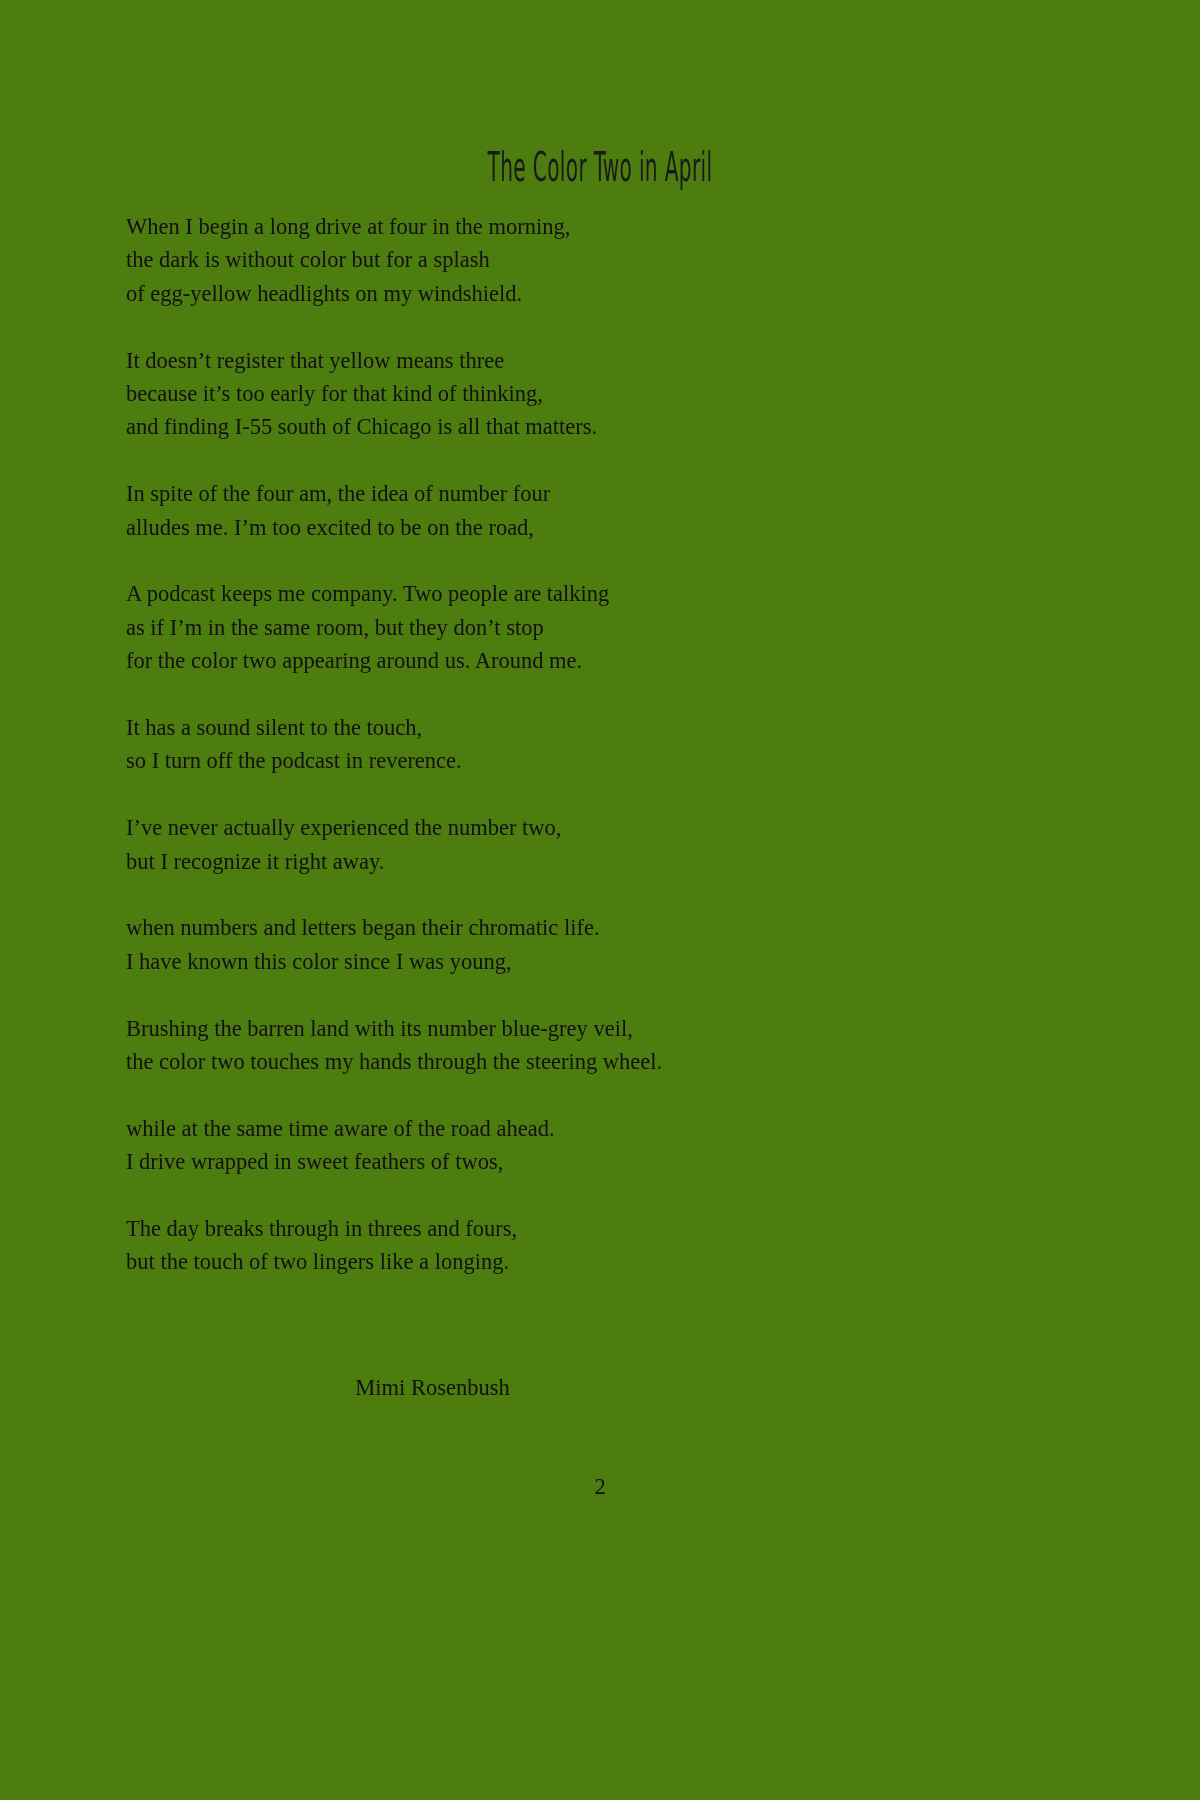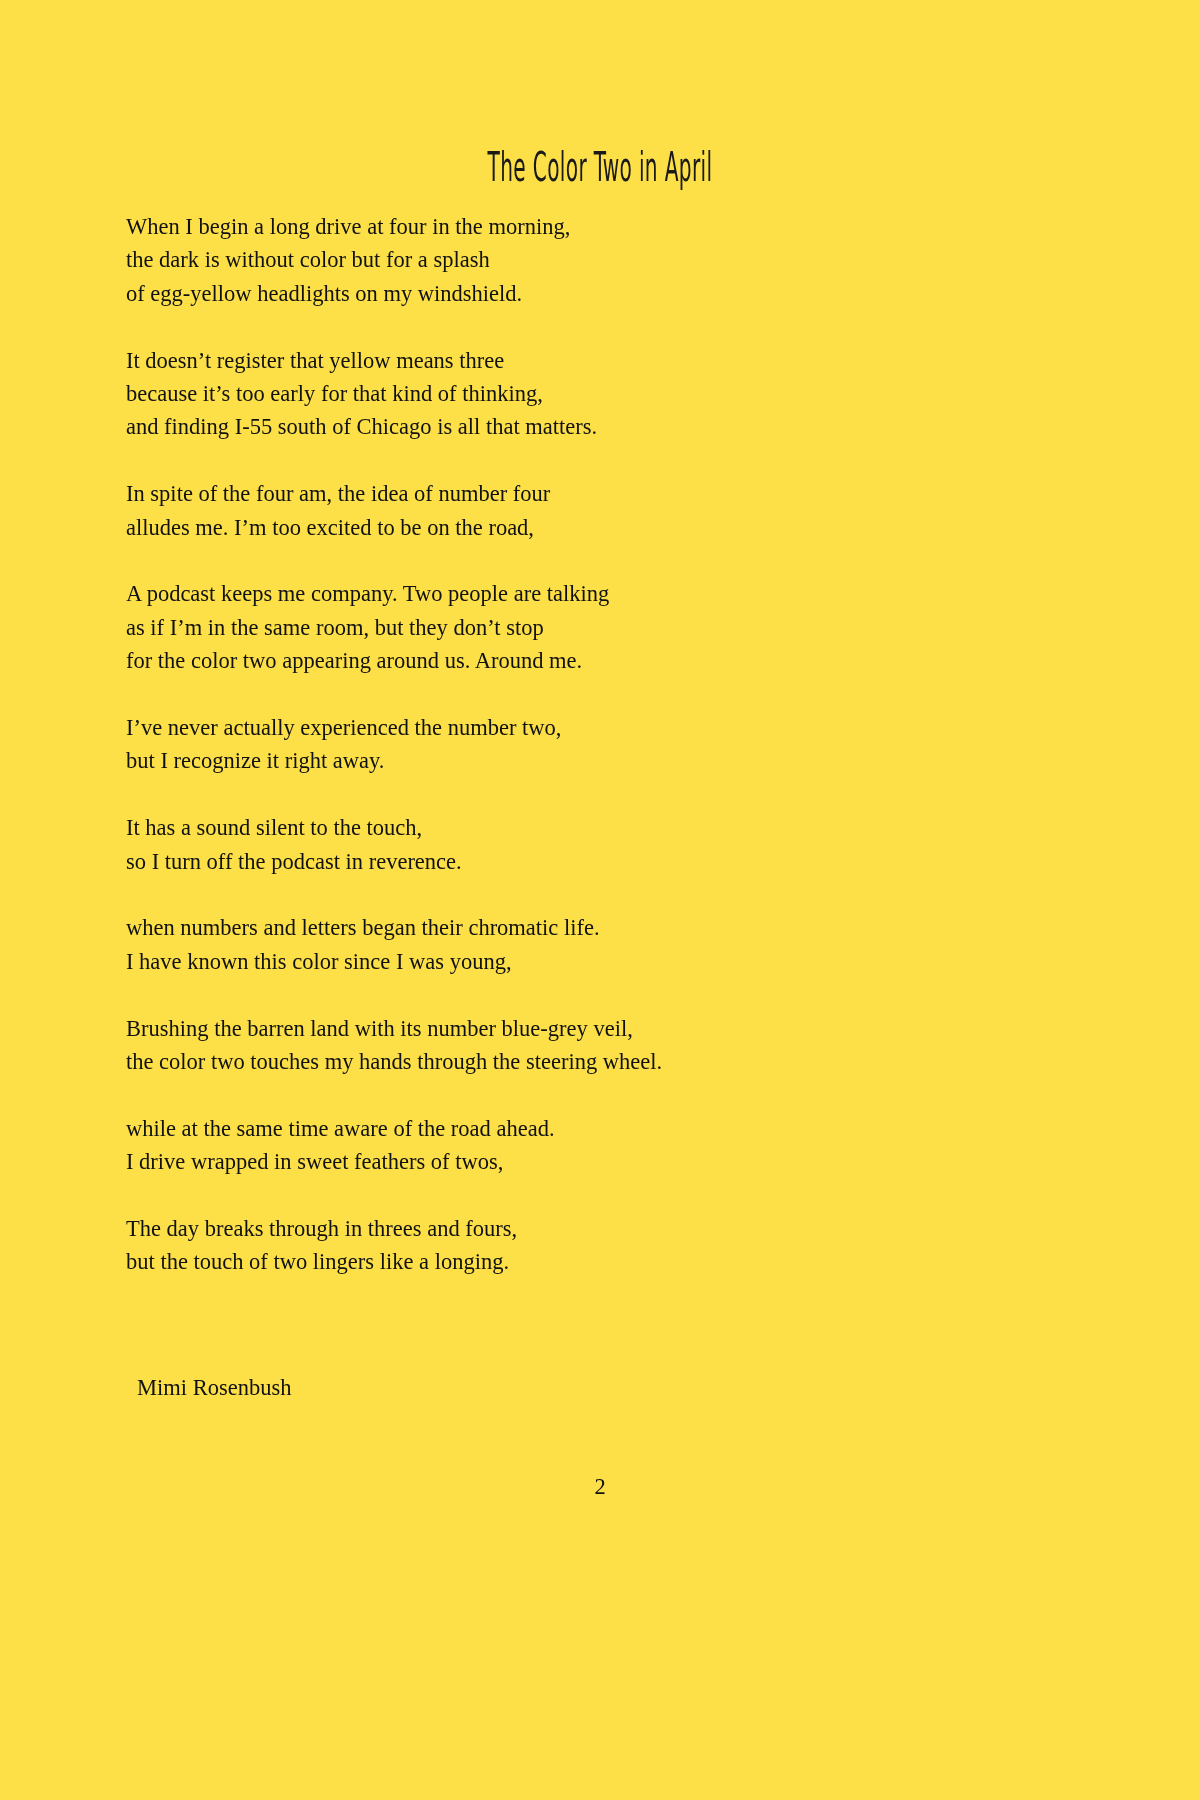--- a/index.html
+++ b/index.html
@@ -14,21 +14,21 @@
     position: relative;
     overflow: hidden;
     font-family: "Liberation Serif", "DejaVu Serif", serif;
     color: #000000;
     -webkit-font-smoothing: antialiased;
   }
 
   .page {
     position: absolute;
     inset: 0;
-    background: #fde047;
+    background: #4d7c0f;
   }
 
   
   .poem-title {
     position: absolute;
     top: 118px;
     left: 0;
     width: 1200px;
     text-align: center;
     font-family: "DejaVu Sans Condensed", "Liberation Sans Narrow", "Liberation Sans", sans-serif;
@@ -63,21 +63,21 @@
     display: block;
     white-space: pre-wrap;
   }
 
   
   .byline {
     position: absolute;
     top: 1373px;
     left: 137px;
     width: 591px;
-    text-align: left;
+    text-align: center;
     font-size: 22.5px;
     line-height: 30px;
     color: #111111;
   }
 
   
   .page-number {
     position: absolute;
     top: 1473px;
     left: 0;
@@ -109,26 +109,26 @@
       <p class="stanza">
         <span class="poem-line">In spite of the four am, the idea of number four</span>
         <span class="poem-line">alludes me. I’m too excited to be on the road,</span>
       </p>
       <p class="stanza">
         <span class="poem-line">A podcast keeps me company. Two people are talking</span>
         <span class="poem-line">as if I’m in the same room, but they don’t stop</span>
         <span class="poem-line">for the color two appearing around us. Around me.</span>
       </p>
       <p class="stanza">
+        <span class="poem-line">It has a sound silent to the touch,</span>
+        <span class="poem-line">so I turn off the podcast in reverence.</span>
+      </p>
+      <p class="stanza">
         <span class="poem-line">I’ve never actually experienced the number two,</span>
         <span class="poem-line">but I recognize it right away.</span>
-      </p>
-      <p class="stanza">
-        <span class="poem-line">It has a sound silent to the touch,</span>
-        <span class="poem-line">so I turn off the podcast in reverence.</span>
       </p>
       <p class="stanza">
         <span class="poem-line">when numbers and letters began their chromatic life.</span>
         <span class="poem-line">I have known this color since I was young,</span>
       </p>
       <p class="stanza">
         <span class="poem-line">Brushing the barren land with its number blue-grey veil,</span>
         <span class="poem-line">the color two touches my hands through the steering wheel.</span>
       </p>
       <p class="stanza">

